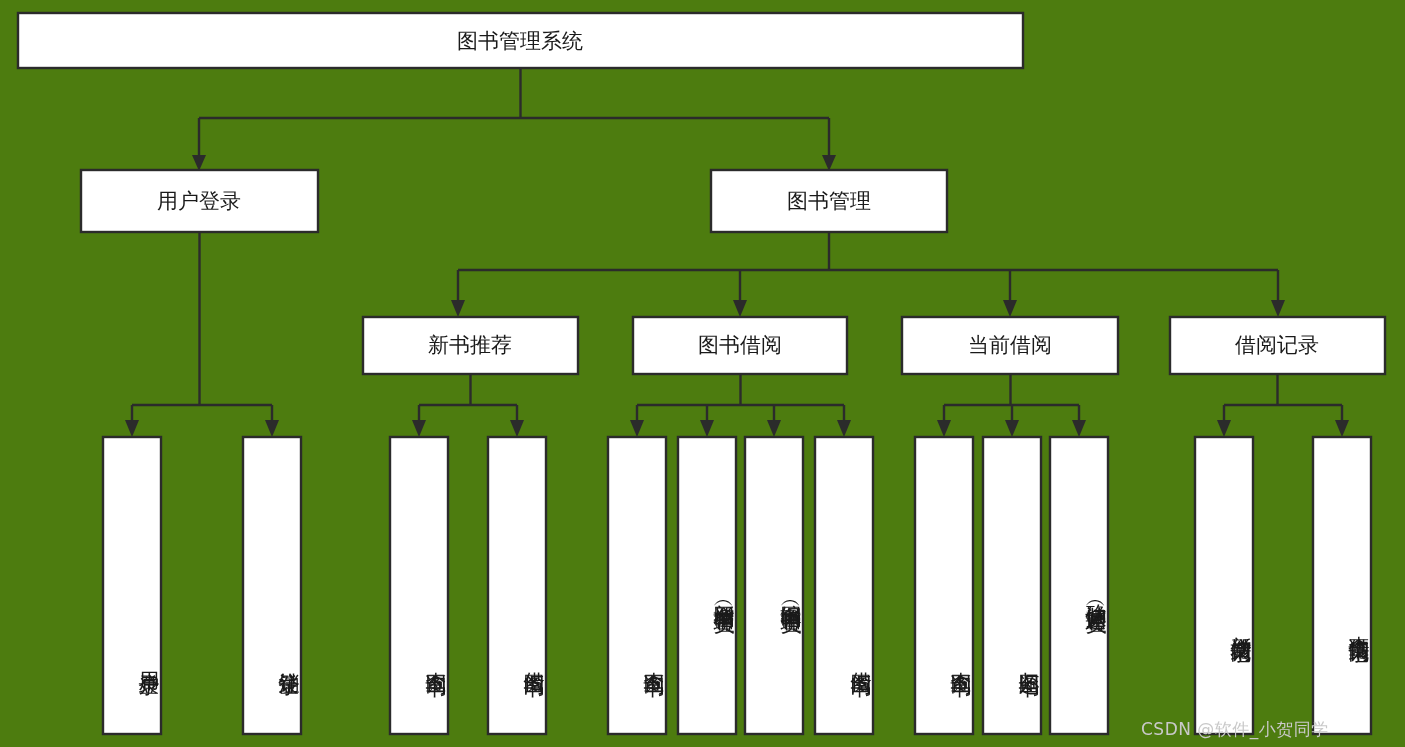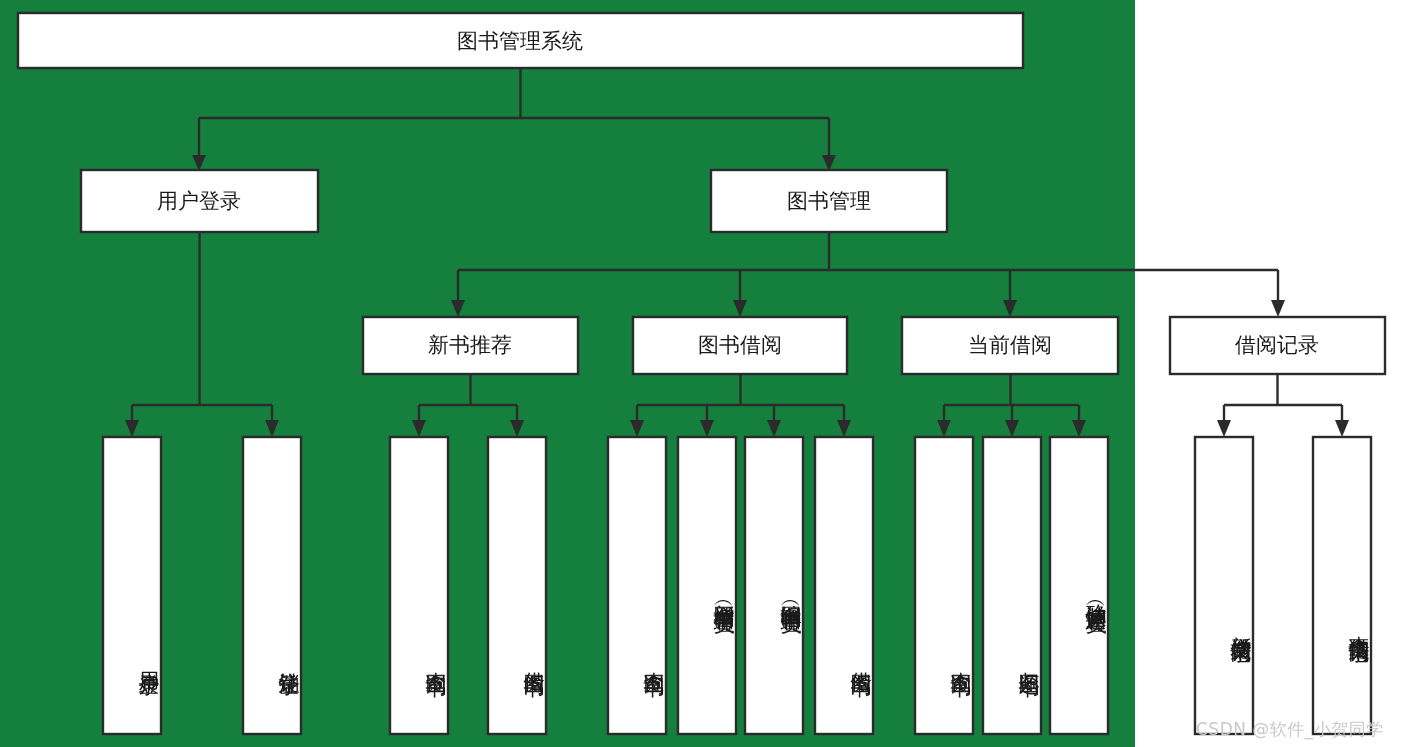--- a/index.html
+++ b/index.html
@@ -8,23 +8,23 @@
     background: #ffffff;
   }
   body {
     width: 1405px;
     height: 747px;
     font-family: "DejaVu Sans", "Liberation Sans", sans-serif;
     overflow: hidden;
   }
   #diagram-root {
     position: relative;
-    width: 1135px;
+    width: 1405px;
     height: 747px;
-    background: #15803d;
+    background: #4d7c0f;
   }
   svg#tree-svg {
     position: absolute;
     left: 0;
     top: 0;
     width: 1405px;
     height: 747px;
     display: block;
   }
   .node-box {
@@ -212,15 +212,15 @@
   <div class="node-label-v" style="left:915px; top:437px; width:58px; height:297px; padding-top:72px;">查询图书</div>
 
   <div class="node-label-v" style="left:983px; top:437px; width:58px; height:297px; padding-top:72px;">归还图书</div>
 
   <div class="node-label-v" style="left:1050px; top:437px; width:58px; height:297px; padding-top:8px;">确认归还（管理员）</div>
 
   <div class="node-label-v" style="left:1195px; top:437px; width:58px; height:297px; padding-top:38px;">新增借阅记录</div>
 
   <div class="node-label-v" style="left:1313px; top:437px; width:58px; height:297px; padding-top:38px;">查询借阅记录</div>
 
-  <div class="watermark" style="left:1196px; top:718px;">CSDN @软件_小贺同学</div>
+  <div class="watermark" style="left:1141px; top:718px;">CSDN @软件_小贺同学</div>
 
 </div>
 
 </body></html>

